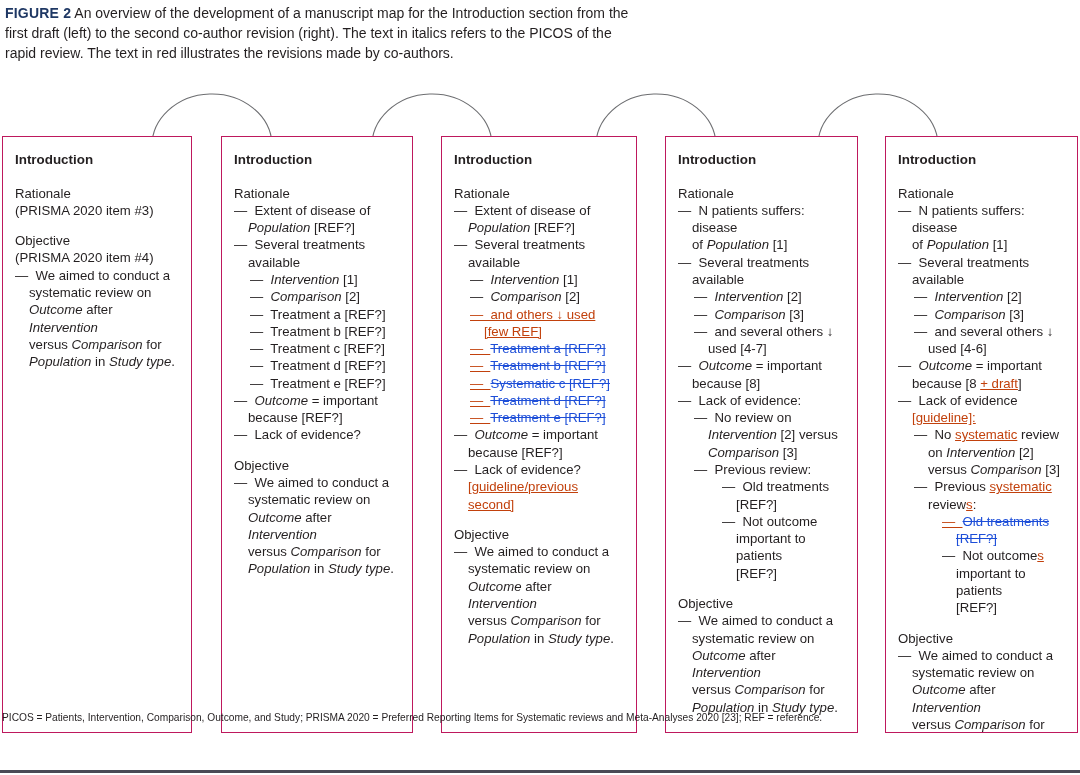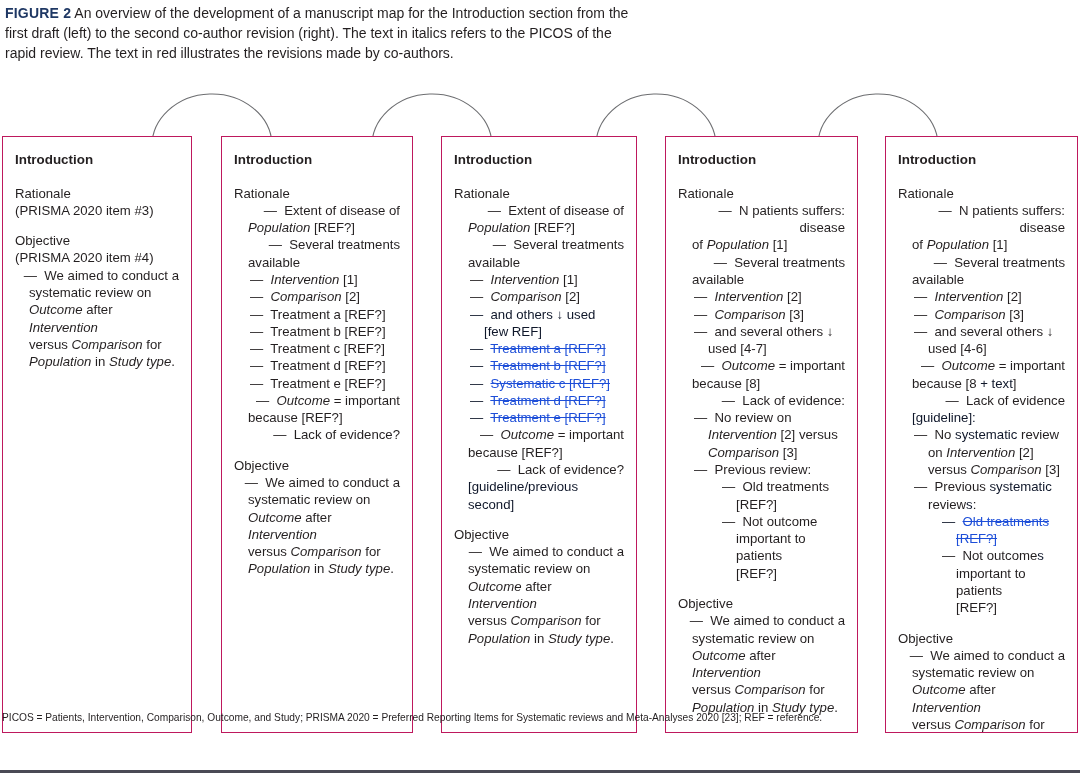--- a/index.html
+++ b/index.html
@@ -66,29 +66,29 @@
     margin: 0 0 16px 0;
   }
 
   
   .ln {
     display: block;
     white-space: pre-wrap;
   }
   .ln.lvl0 { padding-left: 0;    text-indent: 0; }
   
-  .ln.lvl1 { padding-left: 14px; text-indent: -14px; text-align: right; }
+  .ln.lvl1 { padding-left: 14px; text-indent: -14px; }
   .ln.lvl1c{ padding-left: 14px; text-indent: 0; }   
   .ln.lvl2 { padding-left: 30px; text-indent: -14px; }
   .ln.lvl2c{ padding-left: 30px; text-indent: 0; }   
   .ln.lvl3 { padding-left: 44px; text-indent: 0; }
   .gap { display: block; height: 13px; }
 
   i, .it { font-style: italic; }
-  .red   { color: #0f172a; }
+  .red   { color: #c2410c; text-decoration: underline; }
   .strike{ color: #1d4ed8; text-decoration: line-through; }
 
   
   #footnote {
     position: absolute;
     left: 2px;
     top: 712px;
     width: 1076px;
     font-size: 10.2px;
     line-height: 1.25;
@@ -238,21 +238,21 @@
       <span class="ln lvl0"><span>Rationale</span></span>
       <span class="ln lvl1"><span>—  N patients suffers: disease</span></span>
       <span class="ln lvl1c"><span>of </span><span class="it">Population</span><span> [1]</span></span>
       <span class="ln lvl1"><span>—  Several treatments</span></span>
       <span class="ln lvl1c"><span>available</span></span>
       <span class="ln lvl2"><span>—  </span><span class="it">Intervention</span><span> [2]</span></span>
       <span class="ln lvl2"><span>—  </span><span class="it">Comparison</span><span> [3]</span></span>
       <span class="ln lvl2"><span>—  and several others ↓</span></span>
       <span class="ln lvl2c"><span>used [4-6]</span></span>
       <span class="ln lvl1"><span>—  </span><span class="it">Outcome</span><span> = important</span></span>
-      <span class="ln lvl1c"><span>because [8 </span><span class="red">+ text</span><span>]</span></span>
+      <span class="ln lvl1c"><span>because [8 </span><span class="red">+ draft</span><span>]</span></span>
       <span class="ln lvl1"><span>—  Lack of evidence</span></span>
       <span class="ln lvl1c"><span class="red">[guideline]:</span></span>
       <span class="ln lvl2"><span>—  No </span><span class="red">systematic</span><span> review</span></span>
       <span class="ln lvl2c"><span>on </span><span class="it">Intervention</span><span> [2]</span></span>
       <span class="ln lvl2c"><span>versus </span><span class="it">Comparison</span><span> [3]</span></span>
       <span class="ln lvl2"><span>—  Previous </span><span class="red">systematic</span></span>
       <span class="ln lvl2c"><span>review</span><span class="red">s</span><span>:</span></span>
       <span class="ln lvl3"><span class="red">—  </span><span class="strike">Old treatments</span></span>
       <span class="ln lvl3" style="text-indent: 0px; padding-left: 58px;"><span class="strike">[REF?]</span></span>
       <span class="ln lvl3"><span>—  Not outcome</span><span class="red">s</span></span>

